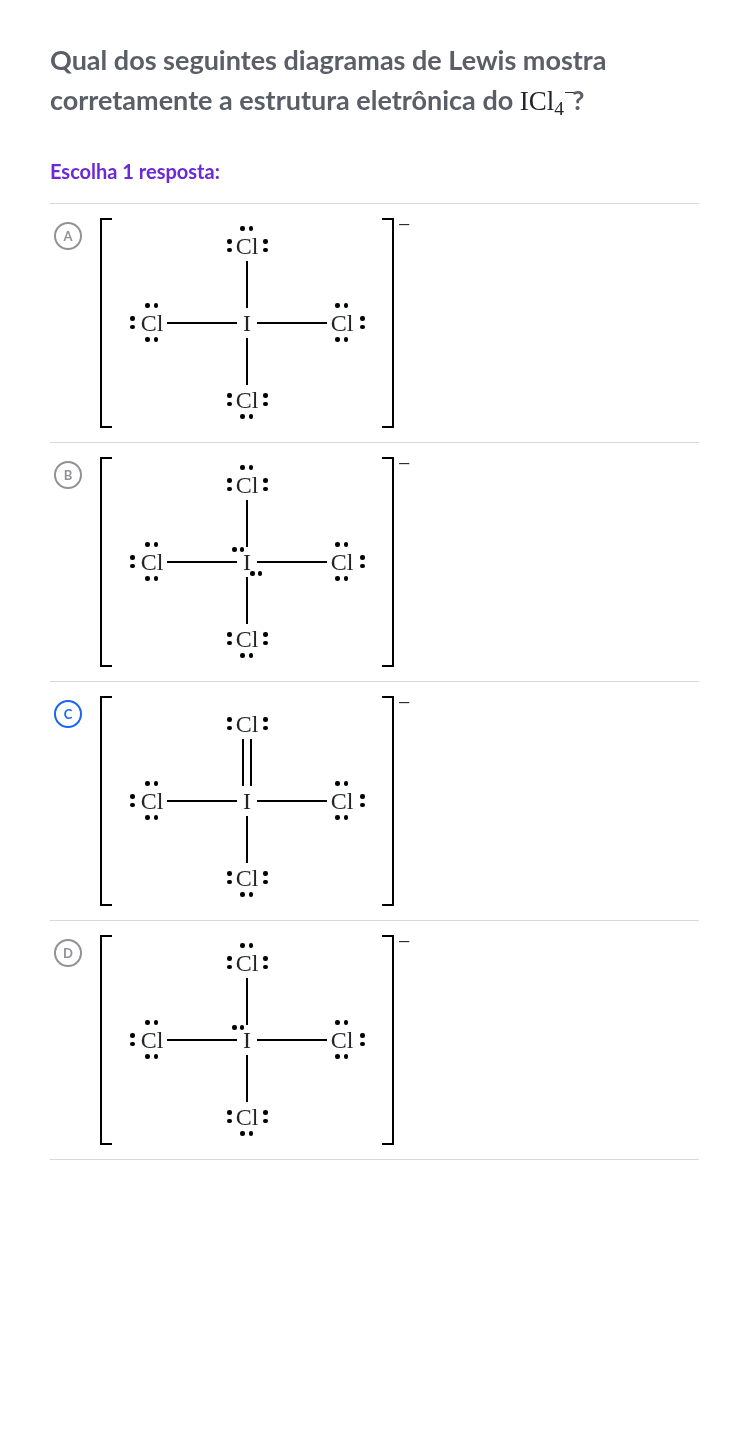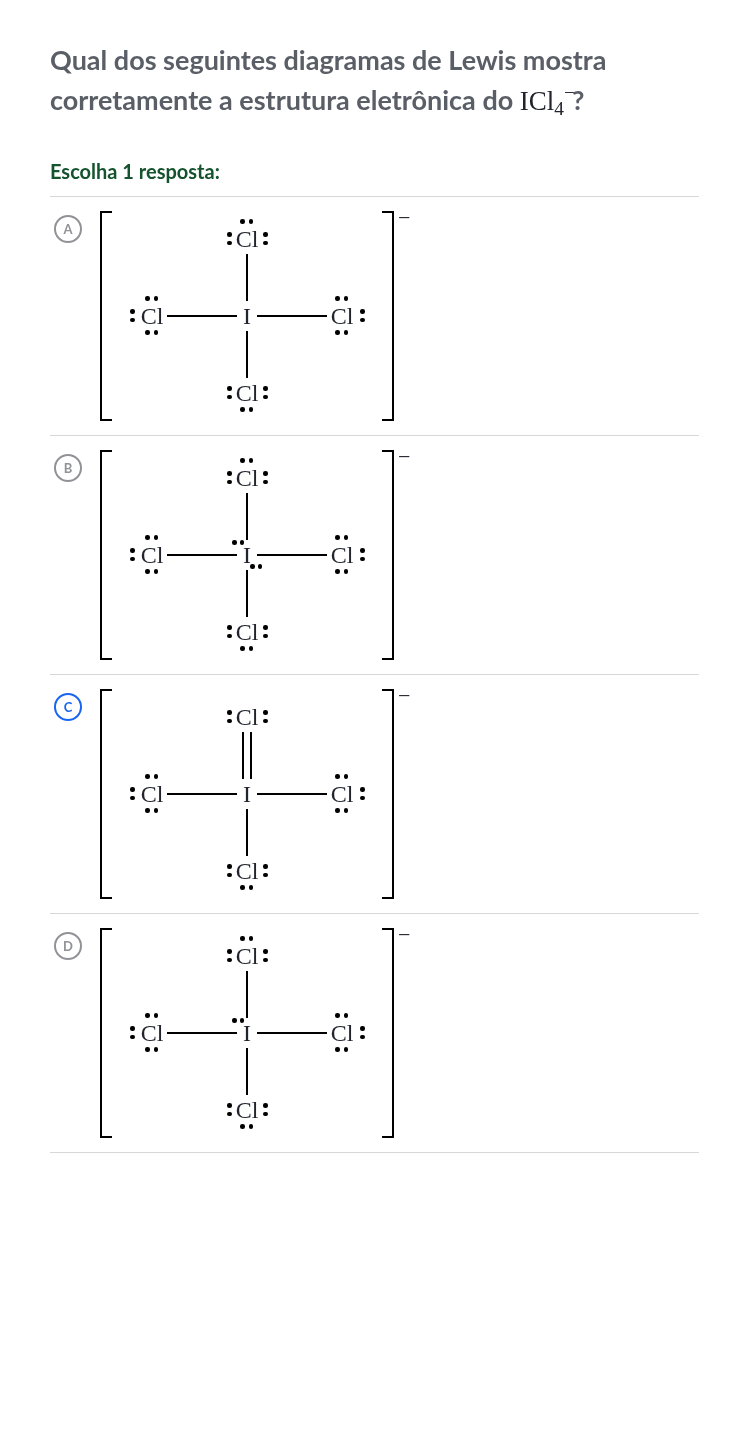--- a/index.html
+++ b/index.html
@@ -18,22 +18,22 @@
     line-height: 1.45;
     margin-bottom: 36px;
   }
   .formula { font-family: "Times New Roman", serif; color: #21242c; font-weight: 400; white-space: nowrap; }
   .sub { font-size: 0.72em; vertical-align: -0.28em; }
   .sup { font-size: 0.72em; vertical-align: 0.55em; }
   .sup.pre { margin-right: -3px; }
   .prompt {
     font-size: 20px;
     font-weight: 700;
-    color: #14532d;
-    margin-bottom: 13px;
+    color: #6d28d9;
+    margin-bottom: 20px;
   }
   .choices { border-top: 1px solid #d6d8da; }
   .choice {
     border-bottom: 1px solid #d6d8da;
     padding: 14px 6px 14px 4px;
     display: flex;
     align-items: flex-start;
     gap: 18px;
     cursor: pointer;
   }

